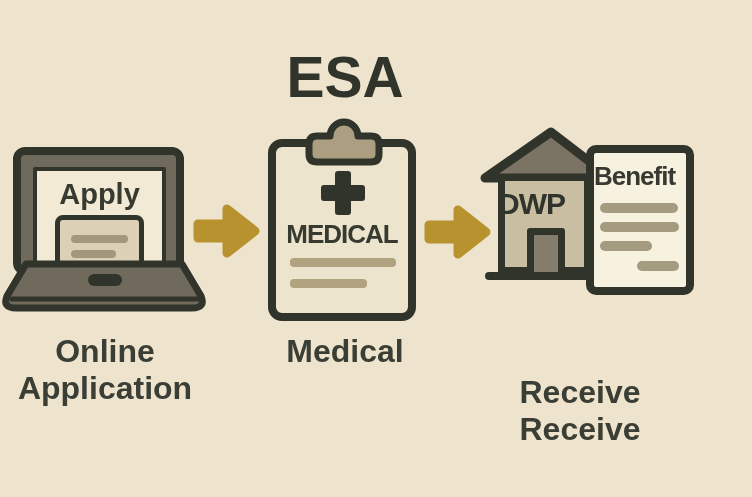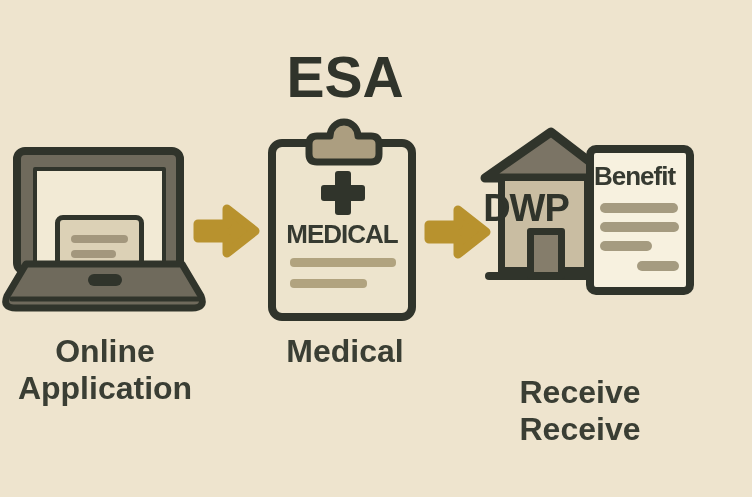--- a/index.html
+++ b/index.html
@@ -64,22 +64,22 @@
   .board-line.l1{left:14px;top:111px;width:106px;}
   .board-line.l2{left:14px;top:132px;width:77px;}
   
   .roof-svg{left:477px;top:122px;}
   .house-body{
     left:498px;top:174px;width:79px;height:86px;
     background:#C9BDA2;
     border:7px solid #30342B;
   }
   .dwp-text{
-    left:480px;top:187px;width:92px;text-align:center;
-    font-size:38px;font-weight:700;color:#30342B;letter-spacing:-1px;
+    left:498px;top:187px;width:92px;
+    font-size:30px;font-weight:700;color:#30342B;letter-spacing:-1px;
   }
   .ground-line{left:485px;top:272px;width:110px;height:8px;background:#30342B;border-radius:4px;}
   .door{
     left:527px;top:228px;width:24px;height:37px;
     background:#857D6B;
     border:7px solid #30342B;border-radius:3px;
   }
   .benefit-doc{
     left:586px;top:145px;width:92px;height:134px;
     background:#F7F1DF;
@@ -107,20 +107,21 @@
 </style>
 </head>
 <body>
 
 <div class="canvas">
 
   <h1 class="abs title">ESA</h1>
 
   <div class="abs screen">
     <div class="abs screen-inner">
+      <div class="abs apply-text">Apply</div>
       <div class="abs form-card">
         <div class="abs form-line l1"></div>
         <div class="abs form-line l2"></div>
       </div>
     </div>
   </div>
   <svg class="abs laptop-base" width="212" height="58" viewBox="0 0 212 58">
     <path d="M 26,8 L 182,8 L 201,40 Q 206,52 192,52 L 16,52 Q 2,52 7,40 Z" fill="#6F6A5C" stroke="#30342B" stroke-width="7" stroke-linejoin="round"></path>
     <path d="M 12,43 L 198,43" stroke="#30342B" stroke-width="5" stroke-linecap="round"></path>
     <rect x="88" y="18" width="34" height="12" rx="6" fill="#30342B"></rect>

